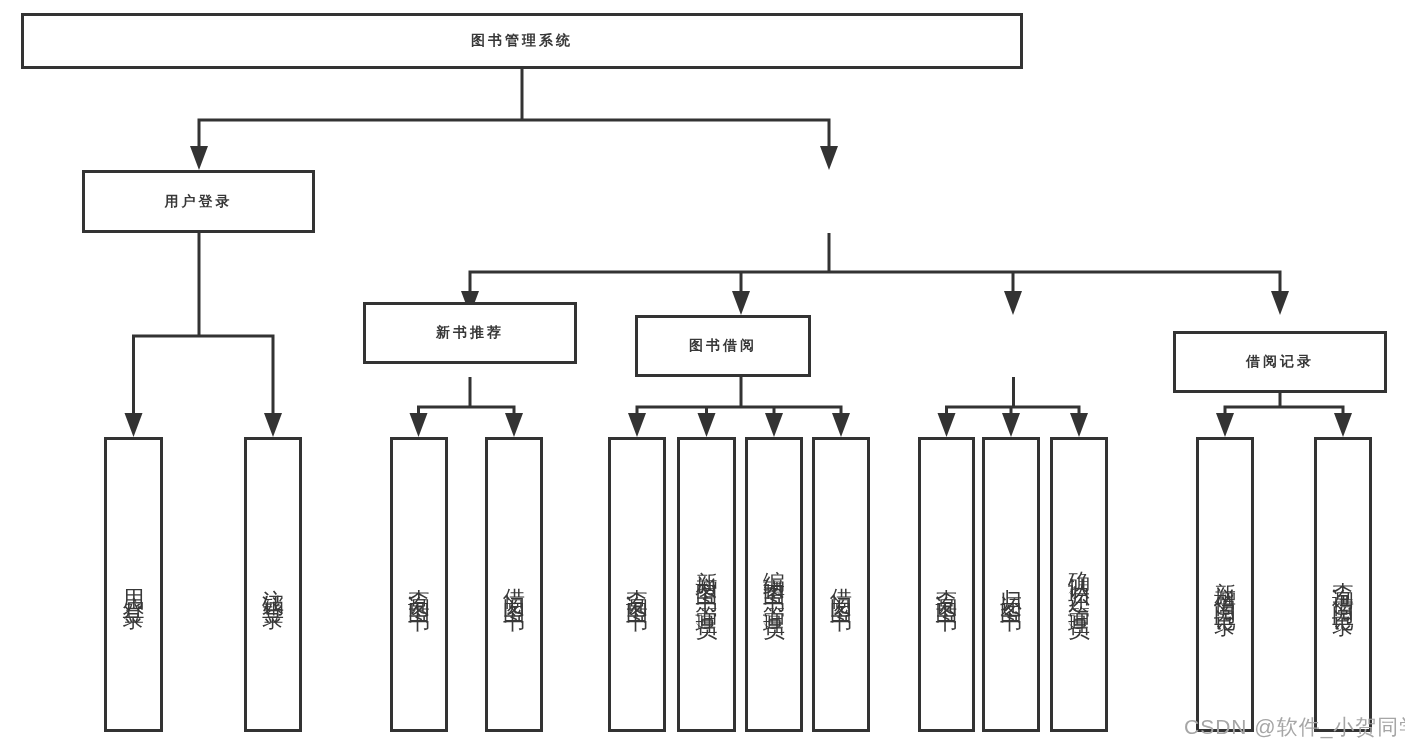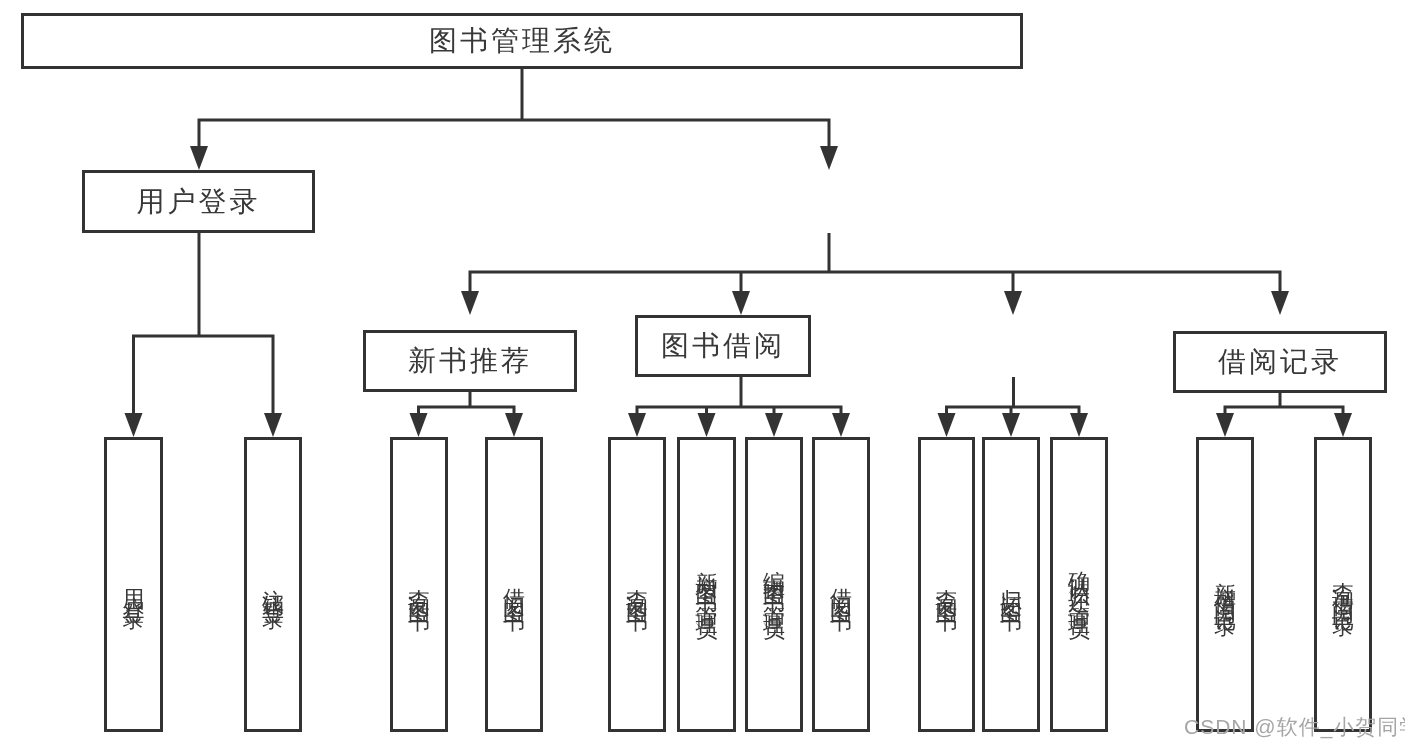--- a/index.html
+++ b/index.html
@@ -26,23 +26,24 @@
     position: absolute;
     box-sizing: border-box;
     border: 3px solid #333333;
     background: #ffffff;
     display: flex;
     align-items: center;
     justify-content: center;
     color: #383838;
   }
   .htext {
-    font-size: 28px;
+    font-size: 14px;
     letter-spacing: 3px;
     white-space: nowrap;
+    font-weight: bold;
   }
   .vtext {
     writing-mode: vertical-rl;
     text-orientation: mixed;
     font-size: 22px;
     letter-spacing: 7px;
     line-height: 1;
     white-space: nowrap;
   }
   .watermark {
@@ -106,21 +107,21 @@
   </svg>
 
   <div class="box" style="left:21px;top:13px;width:1002px;height:56px">
     <span class="htext">图书管理系统</span>
   </div>
 
   <div class="box" style="left:82px;top:170px;width:233px;height:63px">
     <span class="htext">用户登录</span>
   </div>
 
-  <div class="box" style="left:363px;top:330px;width:214px;height:62px">
+  <div class="box" style="left:363px;top:302px;width:214px;height:62px">
     <span class="htext">新书推荐</span>
   </div>
   <div class="box" style="left:635px;top:315px;width:176px;height:62px">
     <span class="htext">图书借阅</span>
   </div>
   <div class="box" style="left:1173px;top:331px;width:214px;height:62px">
     <span class="htext">借阅记录</span>
   </div>
 
   <div class="box" style="left:104px;top:437px;width:59px;height:295px">

